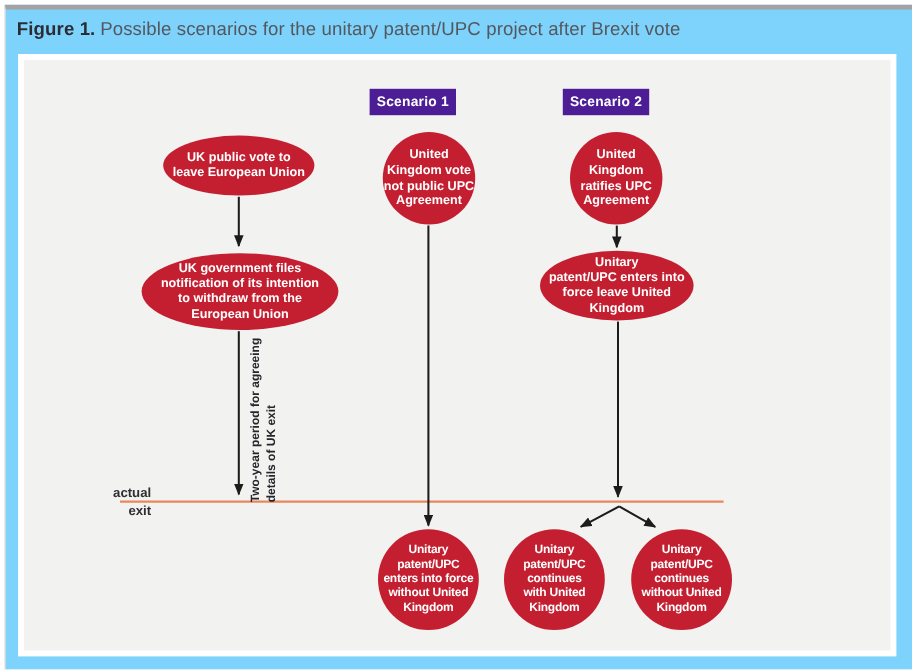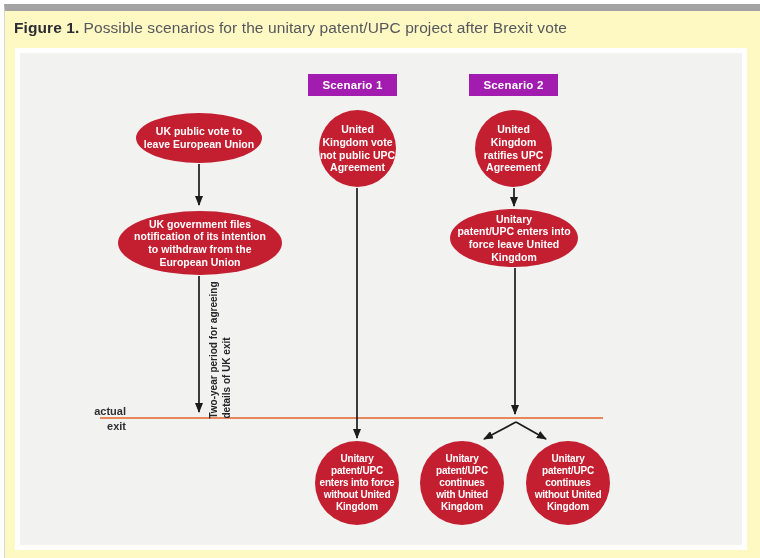--- a/index.html
+++ b/index.html
@@ -1,40 +1,40 @@
 <!DOCTYPE html>
 <html><head>
 <meta charset="utf-8">
 <style>
   html,body{margin:0;padding:0;}
   body{background:#ffffff;font-family:"Liberation Sans",sans-serif;}
   .canvas{position:relative;width:760px;height:558px;background:#ffffff;overflow:hidden;}
 
   
   .card{position:absolute;left:4px;top:4px;width:756px;height:554px;
-        background:#fef9c3;border-top:7px solid #a3a3a3;border-left:1px solid #d3d6da;box-sizing:border-box;}
+        background:#7dd3fc;border-top:4px solid #a3a3a3;border-left:1px solid #d3d6da;box-sizing:border-box;}
   .caption{position:absolute;left:9px;top:8px;font-size:15.5px;color:#55575e;letter-spacing:0.1px;}
   .caption-label{font-weight:700;color:#2c2d34;margin-right:4px;}
 
   
   .panel{position:absolute;left:10px;top:37px;width:722px;height:492px;background:#ffffff;padding:5px;}
   .panel-inner{width:100%;height:100%;background:#f2f2f1;}
 
   
   .diagram{position:absolute;left:0;top:0;width:760px;height:558px;}
   .connectors{position:absolute;left:0;top:0;}
 
   .node{position:absolute;background:#c41f30;color:#ffffff;font-weight:700;
         display:flex;align-items:center;justify-content:center;text-align:center;
         border-radius:50%;}
   .fs105{font-size:10.5px;line-height:1.2;}
   .fs10{font-size:10px;line-height:1.2;letter-spacing:-0.2px;}
   .ln{display:block;white-space:nowrap;}
 
-  .scenario{position:absolute;width:89px;height:22px;background:#a21caf;color:#ffffff;
+  .scenario{position:absolute;width:72px;height:22px;background:#4c1d95;color:#ffffff;
             font-weight:700;font-size:11.5px;letter-spacing:0.2px;
             display:flex;align-items:center;justify-content:center;}
 
   .period{position:absolute;left:220px;top:350px;transform:translate(-50%,-50%) rotate(-90deg);
           font-size:10px;font-weight:700;color:#26262a;line-height:1.3;text-align:left;}
   .period .ln{white-space:nowrap;}
 
   .tl-label{position:absolute;width:66px;text-align:right;font-size:11px;font-weight:700;color:#2f2f33;line-height:1;}
   .tl-top{left:60px;top:406px;text-align:right;}
   .tl-bottom{left:60px;top:421px;}

